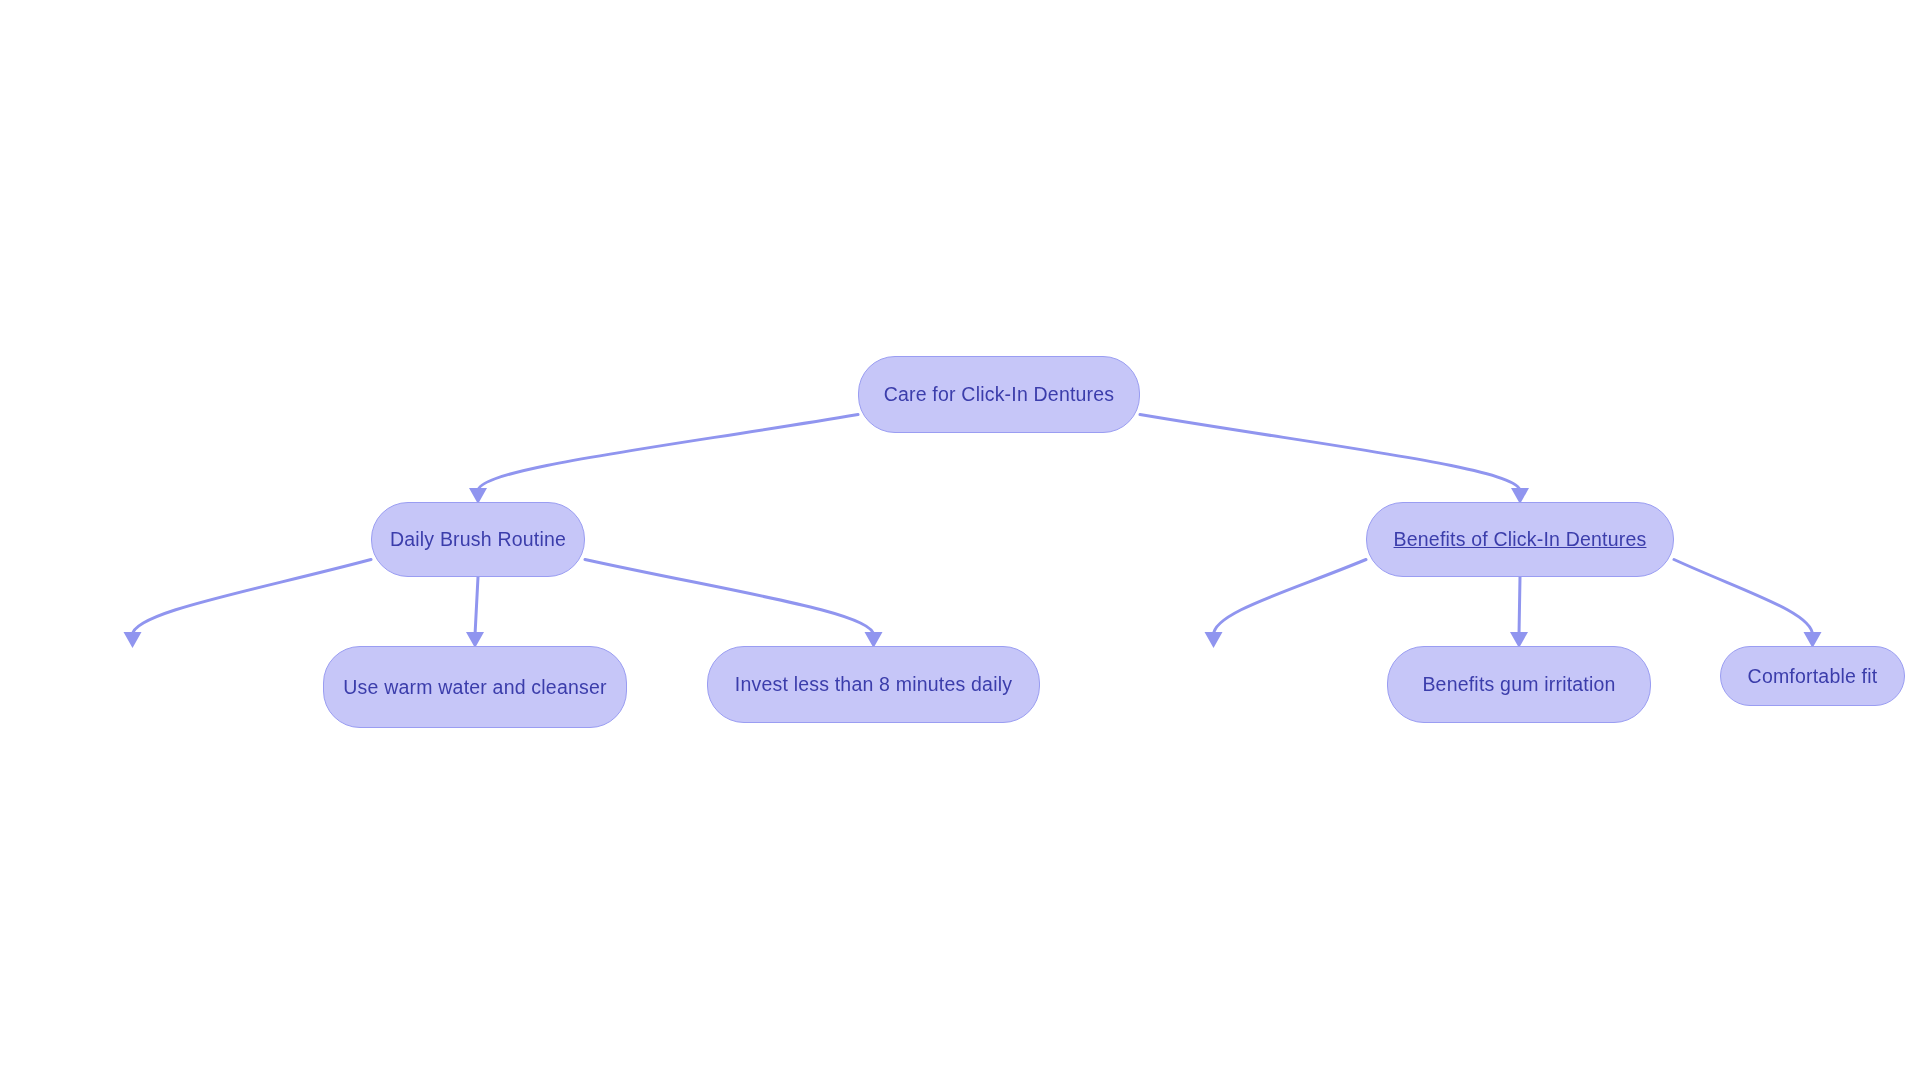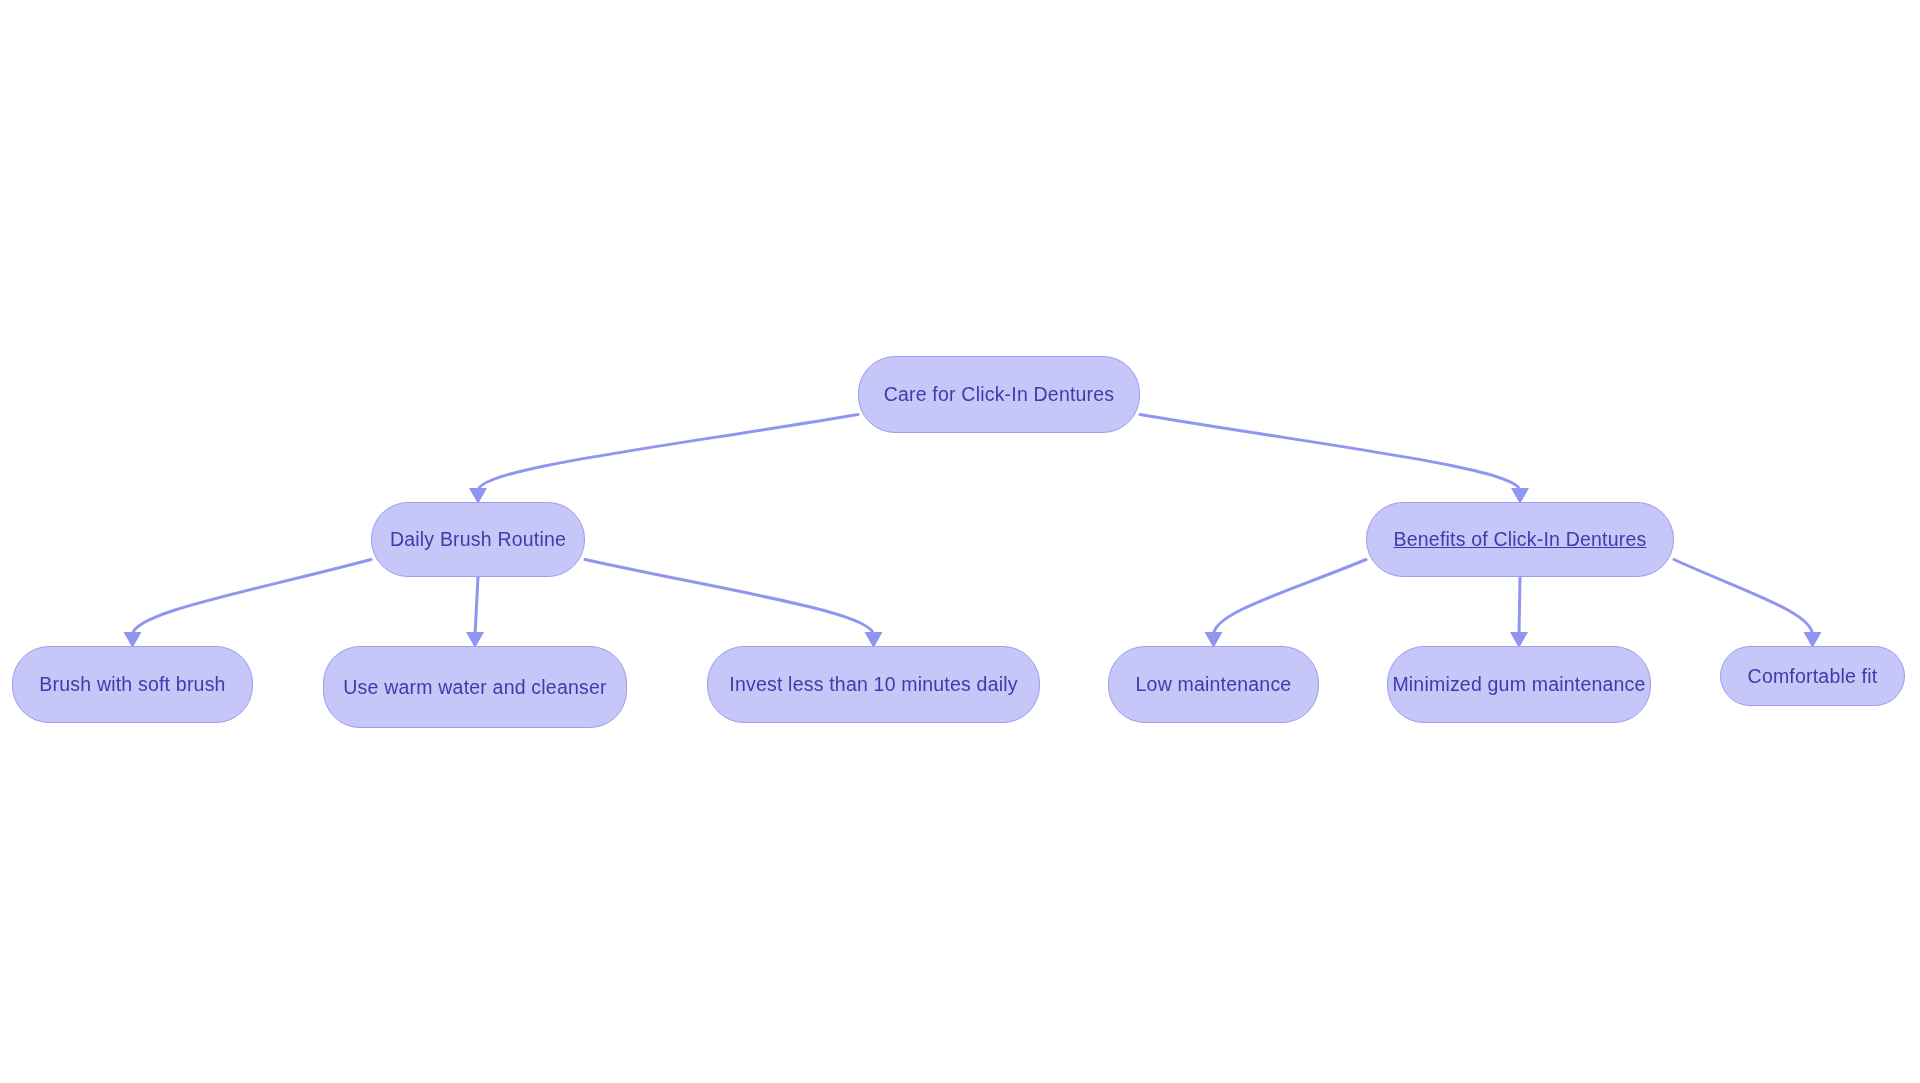--- a/index.html
+++ b/index.html
@@ -72,37 +72,31 @@
   </div>
 
   <div class="node" style="left:371px; top:502px; width:214px; height:75px;">
     <span>Daily Brush Routine</span>
   </div>
 
   <div class="node" style="left:1366px; top:502px; width:308px; height:75px;text-decoration:underline;">
     <span>Benefits of Click-In Dentures</span>
   </div>
 
-  <div class="node" style="left:12px; top:646px; width:241px; height:77px;">
-    <span>Brush with soft brush</span>
-  </div>
 
   <div class="node" style="left:323px; top:646px; width:304px; height:82px;">
     <span>Use warm water and cleanser</span>
   </div>
 
   <div class="node" style="left:707px; top:646px; width:333px; height:77px;">
-    <span>Invest less than 10 minutes daily</span>
+    <span>Invest less than 8 minutes daily</span>
   </div>
 
-  <div class="node" style="left:1108px; top:646px; width:211px; height:77px;">
-    <span>Low maintenance</span>
-  </div>
 
   <div class="node" style="left:1387px; top:646px; width:264px; height:77px;">
-    <span>Minimized gum maintenance</span>
+    <span>Benefits gum irritation</span>
   </div>
 
   <div class="node" style="left:1720px; top:646px; width:185px; height:60px;">
     <span>Comfortable fit</span>
   </div>
 
 </div>
 
 </body></html>

